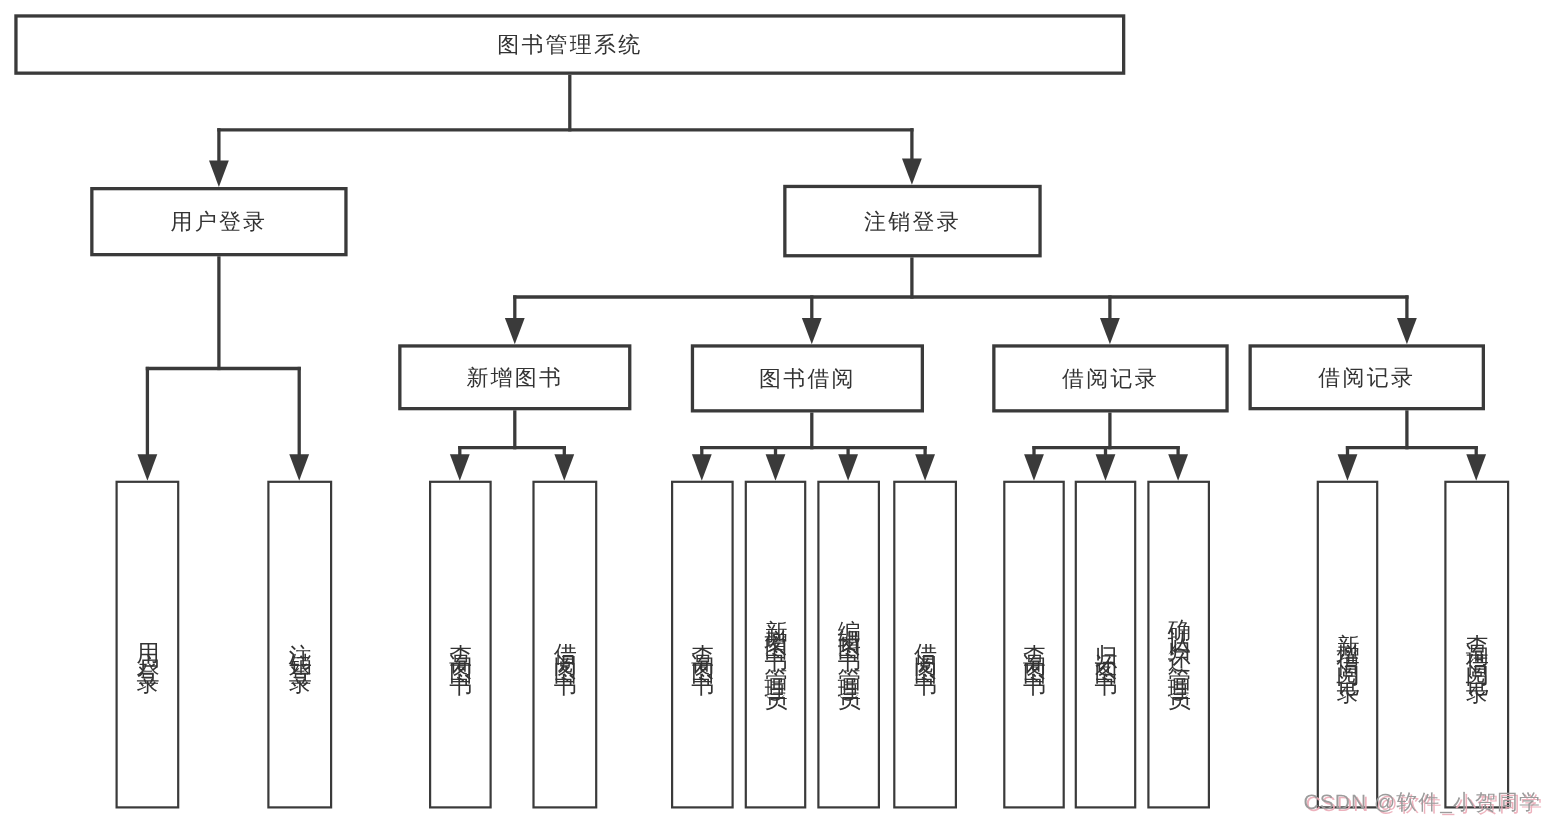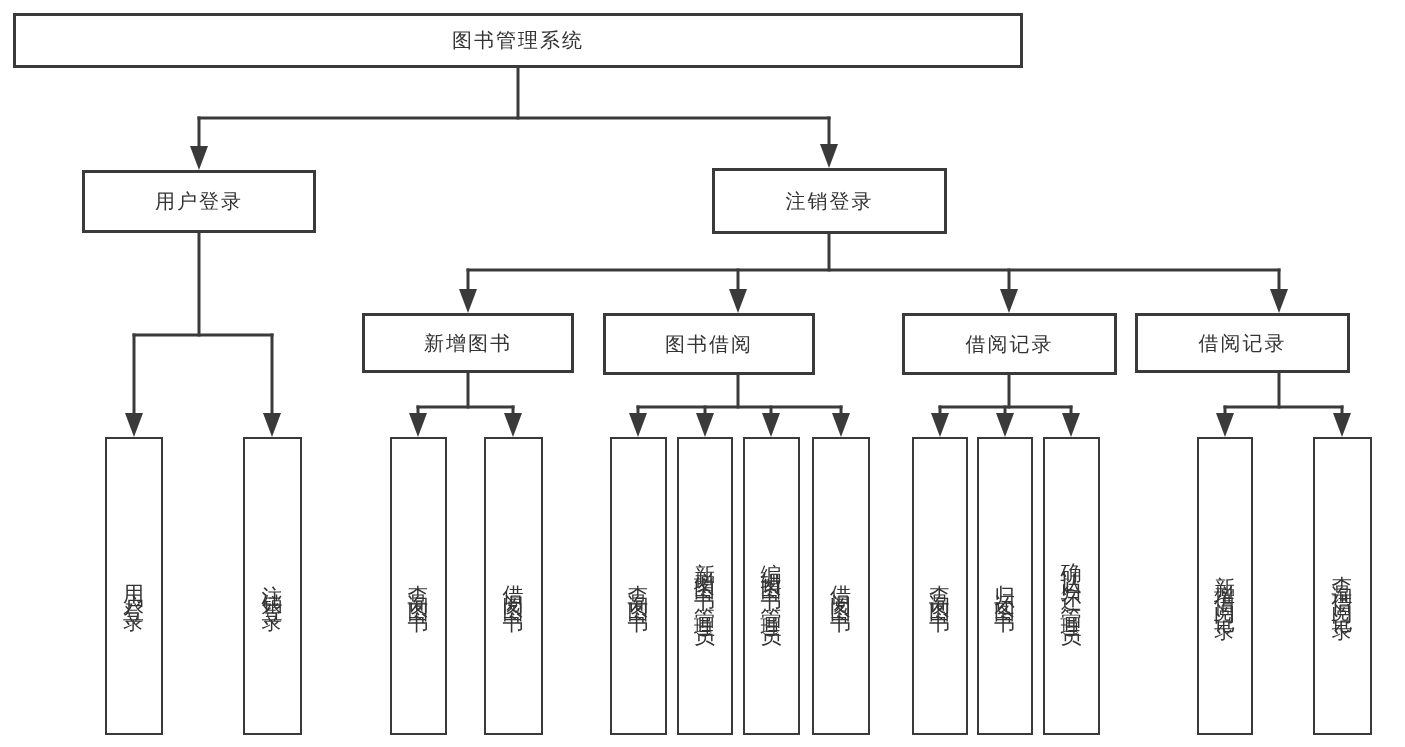--- a/index.html
+++ b/index.html
@@ -112,30 +112,31 @@
       <line x1="1225" y1="407" x2="1225" y2="419" stroke="#3a3a3a" stroke-width="3" stroke-linecap="square"></line>
       <polygon points="1216,413 1234,413 1225,437" fill="#3a3a3a"></polygon>
       <line x1="1342" y1="407" x2="1342" y2="419" stroke="#3a3a3a" stroke-width="3" stroke-linecap="square"></line>
       <polygon points="1333,413 1351,413 1342,437" fill="#3a3a3a"></polygon>
     </svg>
   <div id="nodes-layer">
       <div class="node h" style="left: 13px; top: 13px; width: 1010px; height: 55px;">图书管理系统</div>
       <div class="node h" style="left: 82px; top: 170px; width: 234px; height: 63px;">用户登录</div>
       <div class="node h" style="left: 712px; top: 168px; width: 235px; height: 66px;">注销登录</div>
       <div class="node h" style="left: 362px; top: 313px; width: 212px; height: 60px;">新增图书</div>
-      <div class="node h" style="left: 603px; top: 313px; width: 212px; height: 62px;">图书借阅</div>
+      <div class="node h" style="left: 628px; top: 313px; width: 212px; height: 62px;">图书借阅</div>
       <div class="node h" style="left: 902px; top: 313px; width: 215px; height: 62px;">借阅记录</div>
       <div class="node h" style="left: 1135px; top: 313px; width: 215px; height: 60px;">借阅记录</div>
       <div class="node v" style="left: 105px; top: 437px; width: 58px; height: 298px;">用户登录</div>
       <div class="node v" style="left: 243px; top: 437px; width: 59px; height: 298px;">注销登录</div>
       <div class="node v" style="left: 390px; top: 437px; width: 57px; height: 298px;">查询图书</div>
       <div class="node v" style="left: 484px; top: 437px; width: 59px; height: 298px;">借阅图书</div>
       <div class="node v" style="left: 610px; top: 437px; width: 57px; height: 298px;">查询图书</div>
       <div class="node v" style="left: 677px; top: 437px; width: 56px; height: 298px;">新增图书（管理员）</div>
       <div class="node v" style="left: 743px; top: 437px; width: 57px; height: 298px;">编辑图书（管理员）</div>
       <div class="node v" style="left: 812px; top: 437px; width: 58px; height: 298px;">借阅图书</div>
       <div class="node v" style="left: 912px; top: 437px; width: 56px; height: 298px;">查询图书</div>
       <div class="node v" style="left: 977px; top: 437px; width: 56px; height: 298px;">归还图书</div>
       <div class="node v" style="left: 1043px; top: 437px; width: 57px; height: 298px;">确认归还（管理员）</div>
       <div class="node v" style="left: 1197px; top: 437px; width: 56px; height: 298px;">新增借阅记录</div>
       <div class="node v" style="left: 1313px; top: 437px; width: 59px; height: 298px;">查询借阅记录</div>
     </div>
+  <div class="watermark">CSDN @软件_小贺同学</div>
 </div>
 
 </body></html>

